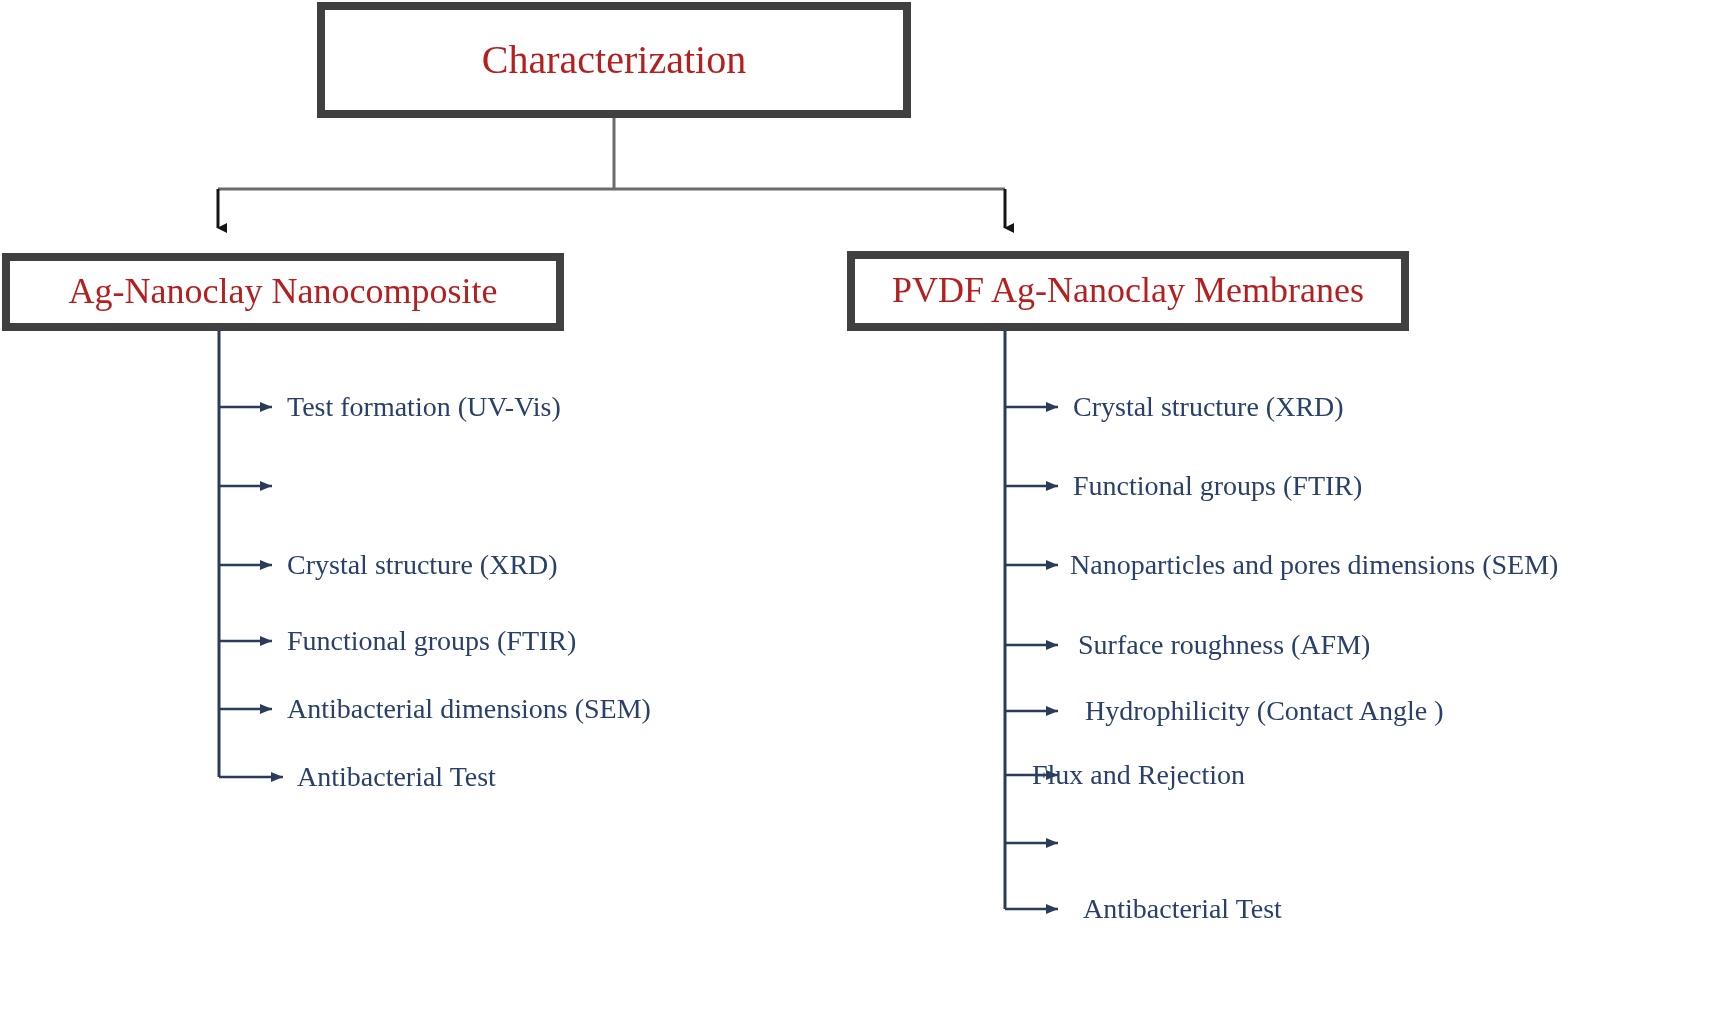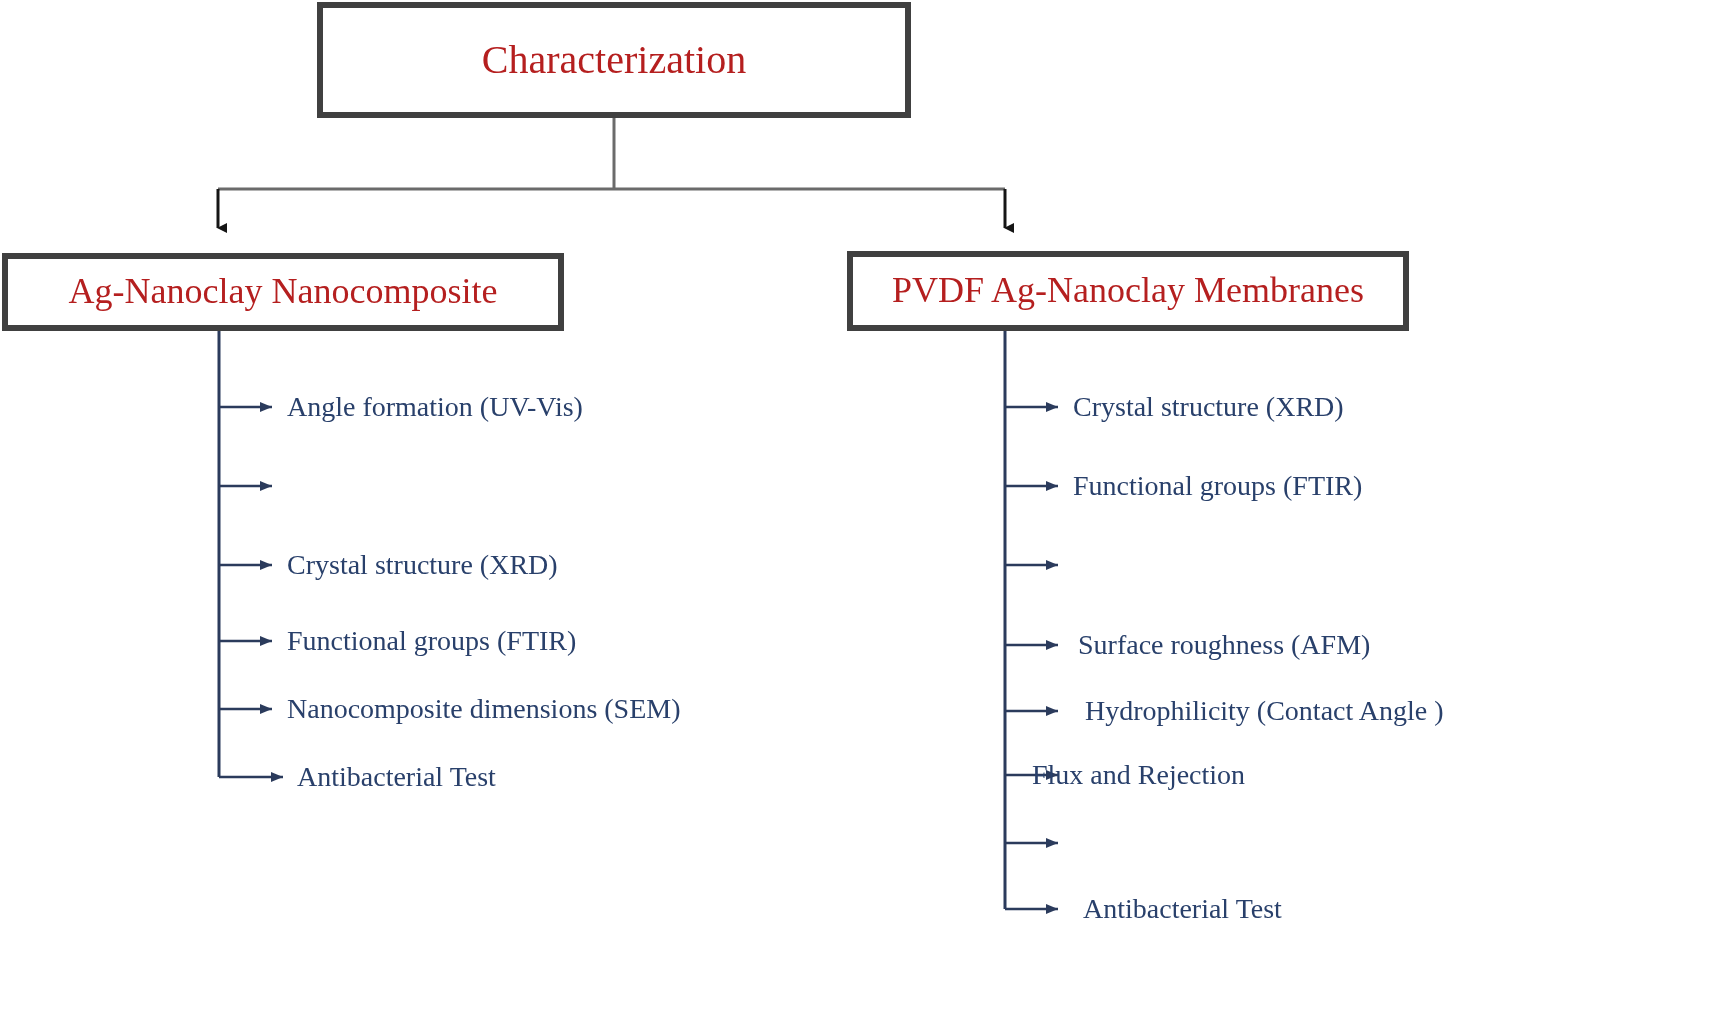--- a/index.html
+++ b/index.html
@@ -22,21 +22,21 @@
     position: absolute;
     left: 0;
     top: 0;
     width: 1717px;
     height: 1009px;
     pointer-events: none;
   }
   .node-box {
     position: absolute;
     box-sizing: border-box;
-    border: 6px solid #404040;
+    border: 8px solid #404040;
     background: #ffffff;
     display: flex;
     align-items: center;
     justify-content: center;
     text-align: center;
   }
   .node-label {
     color: #b51f1f;
     font-family: "Liberation Serif", "DejaVu Serif", serif;
     line-height: 1.1;
@@ -127,26 +127,27 @@
   </div>
 
   <div class="node-box" id="box-left">
     <span class="node-label">Ag-Nanoclay Nanocomposite</span>
   </div>
 
   <div class="node-box" id="box-right">
     <span class="node-label">PVDF Ag-Nanoclay Membranes</span>
   </div>
 
-  <div class="leaf-label leaf-left" style="top:393px">Angle formation (UV-Vis)</div>
+  <div class="leaf-label leaf-left" style="top:393px">Test formation (UV-Vis)</div>
   <div class="leaf-label leaf-left" style="top:551px">Crystal structure  (XRD)</div>
   <div class="leaf-label leaf-left" style="top:627px">Functional groups (FTIR)</div>
-  <div class="leaf-label leaf-left" style="top:695px">Nanocomposite dimensions (SEM)</div>
+  <div class="leaf-label leaf-left" style="top:695px">Antibacterial dimensions (SEM)</div>
   <div class="leaf-label leaf-left" style="top:763px;left:297px">Antibacterial  Test</div>
 
   <div class="leaf-label leaf-right" style="top:393px">Crystal structure  (XRD)</div>
   <div class="leaf-label leaf-right" style="top:472px">Functional groups (FTIR)</div>
+  <div class="leaf-label leaf-right" style="top:551px;left:1070px">Nanoparticles and pores  dimensions (SEM)</div>
   <div class="leaf-label leaf-right" style="top:697px;left:1085px">Hydrophilicity  (Contact Angle  )</div>
   <div class="leaf-label leaf-right" style="top:631px;left:1078px">Surface roughness (AFM)</div>
   <div class="leaf-label leaf-right" style="top:761px;left:1032px">Flux and Rejection</div>
   <div class="leaf-label leaf-right" style="top:895px;left:1083px">Antibacterial  Test</div>
 
 </div>
 
 </body></html>

